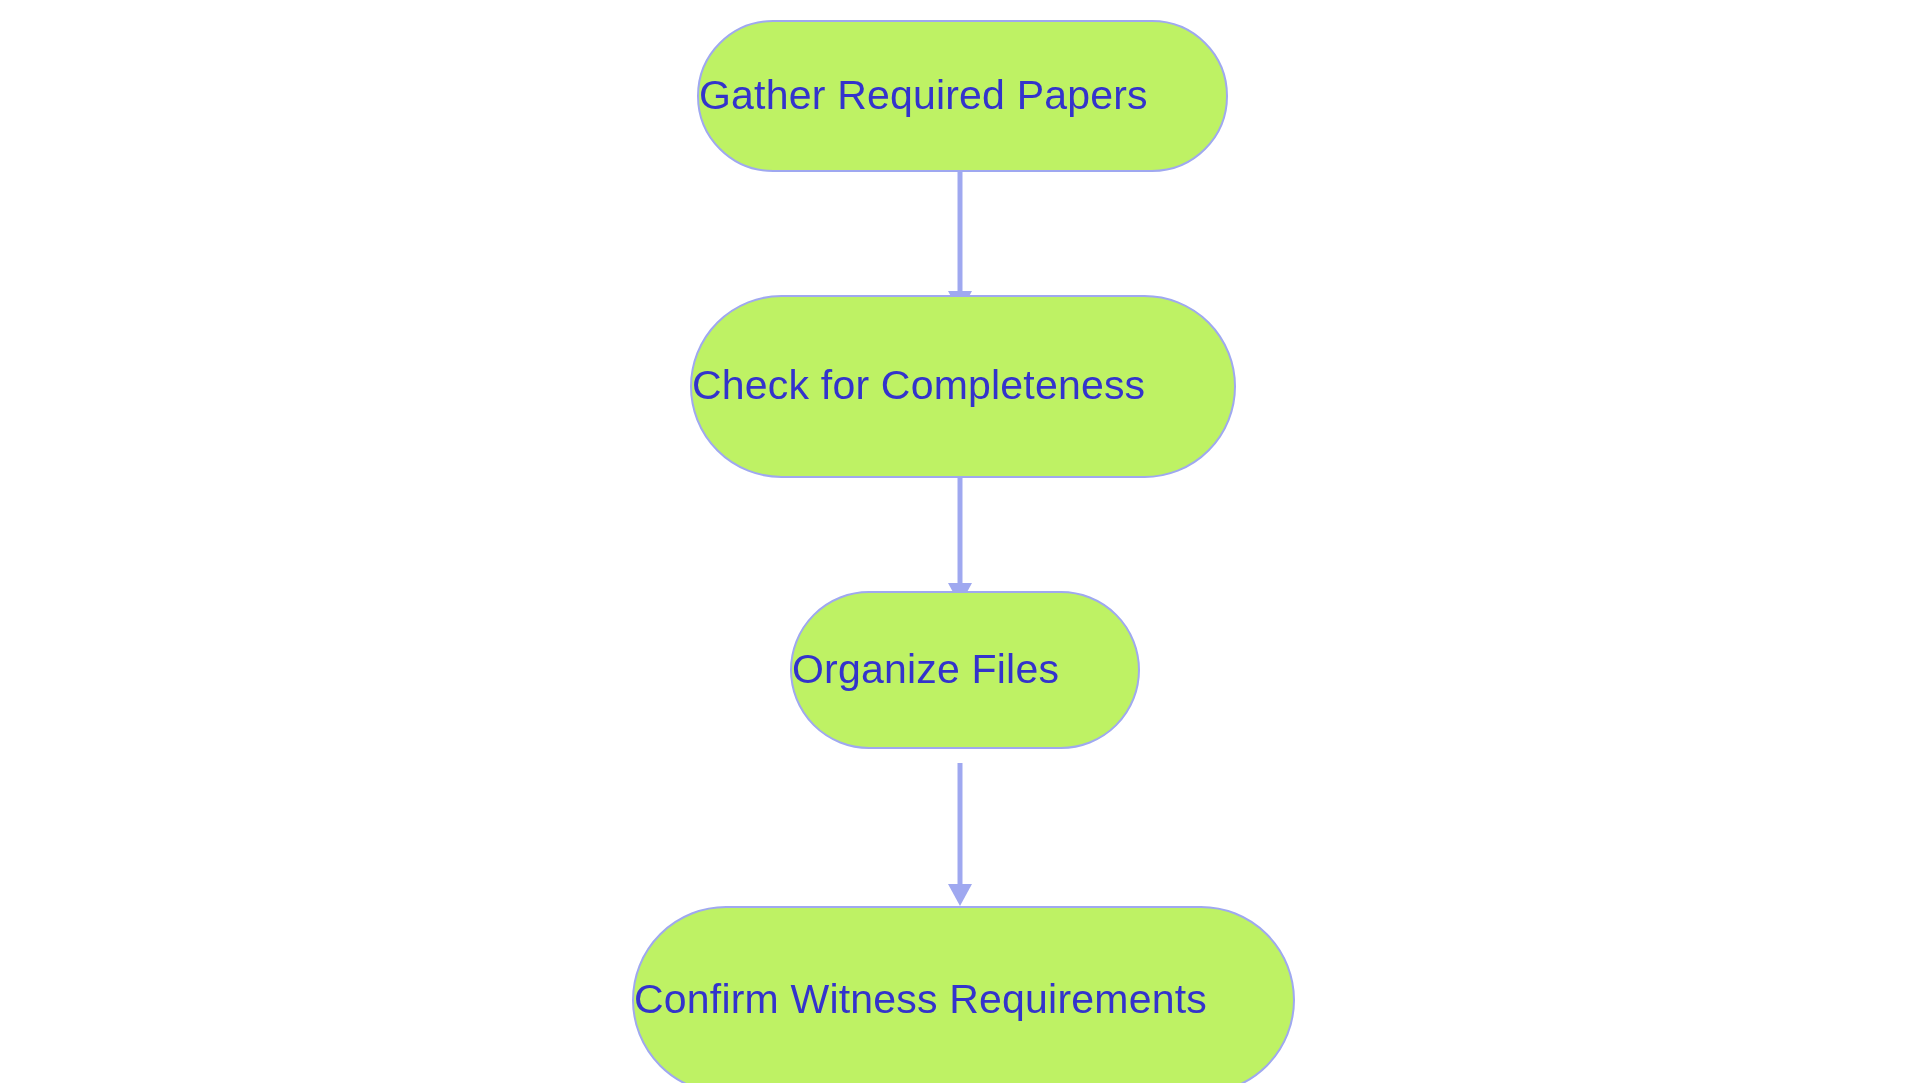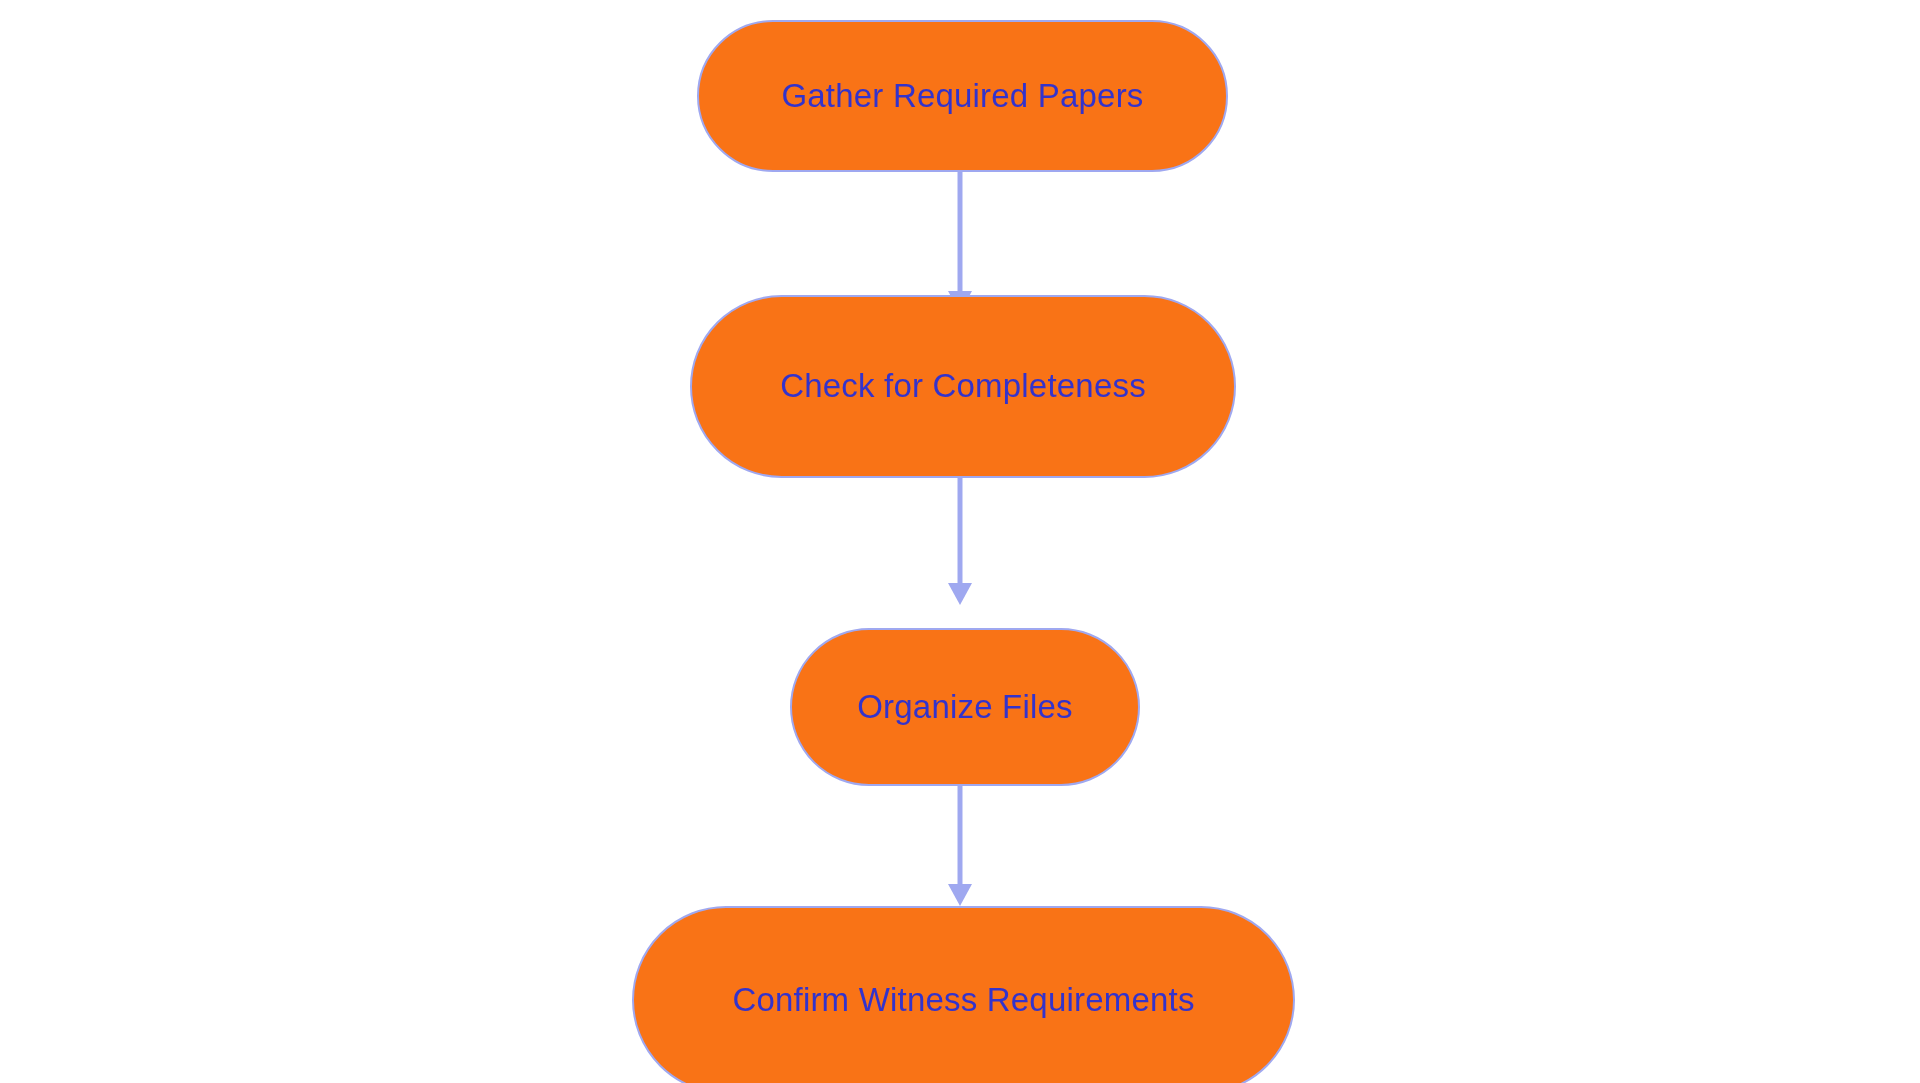--- a/index.html
+++ b/index.html
@@ -17,40 +17,39 @@
     position: relative;
     width: 1920px;
     height: 1083px;
     background: #ffffff;
   }
   .flow-node {
     position: absolute;
     box-sizing: border-box;
     display: flex;
     align-items: center;
-    justify-content: center;
-    background: #f97316;
+    background: #bef264;
     border: 2px solid #9fa8f0;
     border-radius: 999px;
     color: #3333cc;
-    font-size: 33px;
+    font-size: 41px;
     font-weight: 400;
     letter-spacing: 0.2px;
     white-space: nowrap;
     line-height: 1;
   }
   .node-label {
     display: block;
     color: #3333cc;
     padding-bottom: 2px;
   }
   
   #node-1 { left: 697px;  top: 20px;  width: 531px; height: 152px; }
   #node-2 { left: 690px;  top: 295px; width: 546px; height: 183px; }
-  #node-3 { left: 790px;  top: 628px; width: 350px; height: 158px; }
+  #node-3 { left: 790px;  top: 591px; width: 350px; height: 158px; }
   #node-4 { left: 632px;  top: 906px; width: 663px; height: 188px; }
 
   .flow-edge {
     position: absolute;
     left: 0;
     top: 0;
     width: 1920px;
     height: 1083px;
     pointer-events: none;
     overflow: visible;

